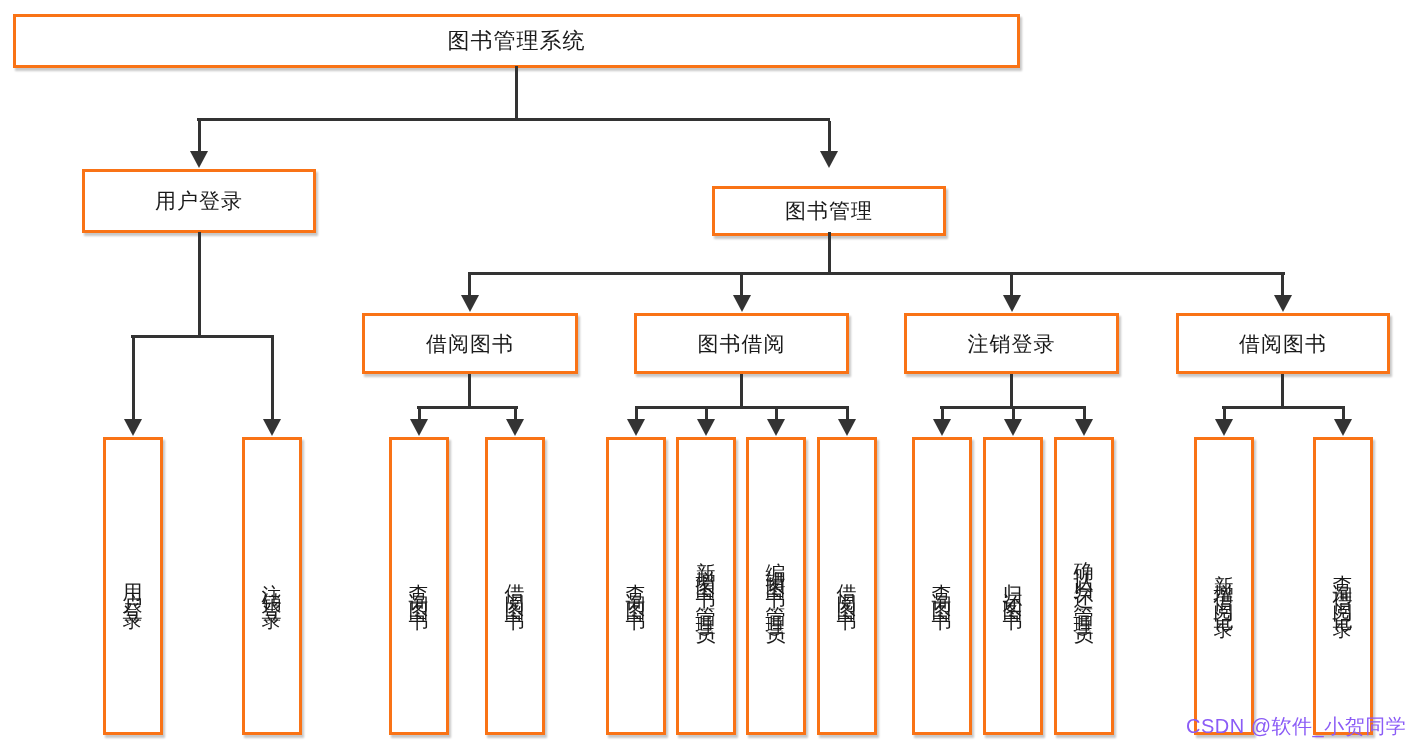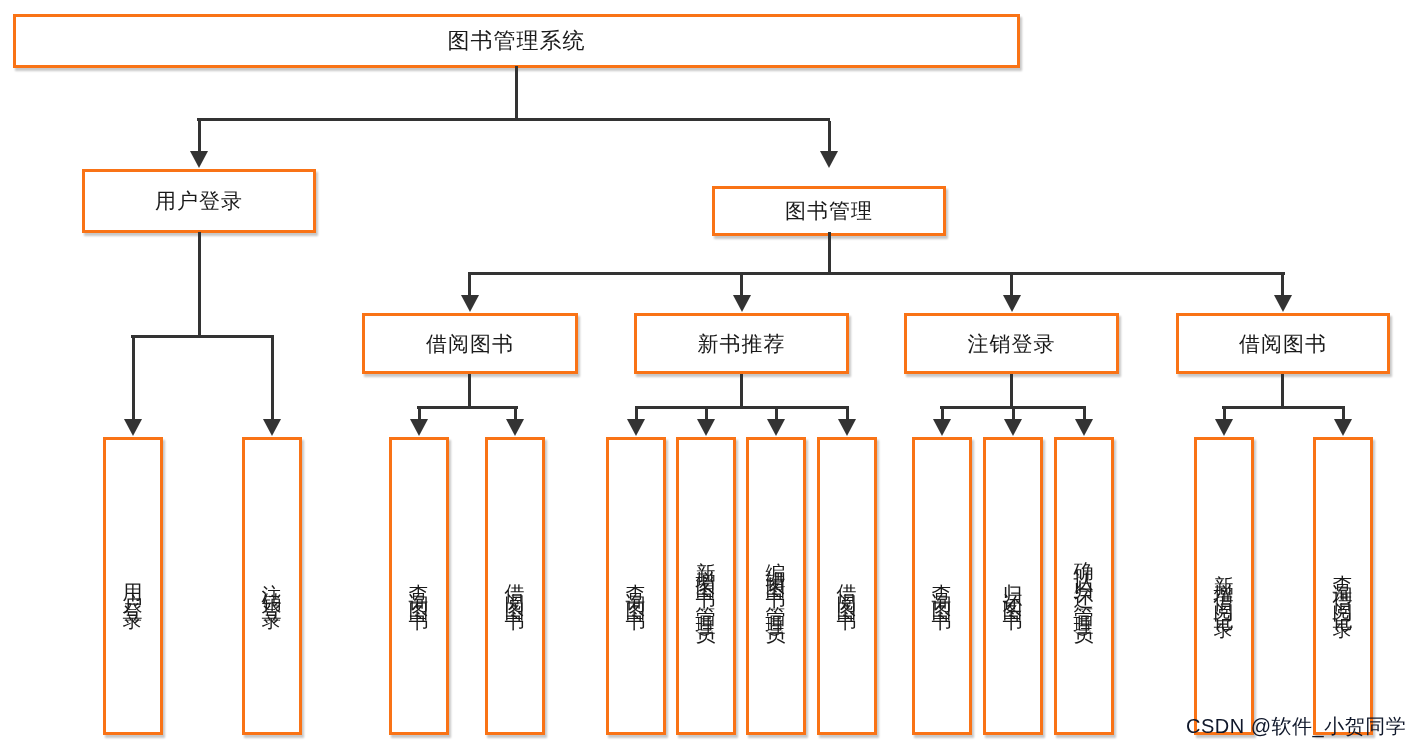--- a/index.html
+++ b/index.html
@@ -34,21 +34,21 @@
   .arrow{
     position:absolute;width:0;height:0;
     border-left:9px solid transparent;
     border-right:9px solid transparent;
     border-top:17px solid #333333;
   }
   .watermark{
     position:absolute;
     left:1186px;top:713px;
     font-size:20px;
-    color:#0f172a;
+    color:#8b5cf6;
     letter-spacing:0.5px;
     z-index:6;
     white-space:nowrap;
   }
 </style>
 </head>
 <body>
 
 <div id="stage">
 
@@ -85,21 +85,21 @@
   <div class="arrow" style="left:733px;top:295px"></div>
   <div class="vline" style="left:1010px;top:275px;height:22px"></div>
   <div class="arrow" style="left:1003px;top:295px"></div>
   <div class="vline" style="left:1281px;top:275px;height:22px"></div>
   <div class="arrow" style="left:1274px;top:295px"></div>
 
   <div class="box hbox" style="left:362px;top:313px;width:216px;height:61px">
     <span>借阅图书</span>
   </div>
   <div class="box hbox" style="left:634px;top:313px;width:215px;height:61px">
-    <span>新书推荐</span>
+    <span>图书借阅</span>
   </div>
   <div class="box hbox" style="left:904px;top:313px;width:215px;height:61px">
     <span>注销登录</span>
   </div>
   <div class="box hbox" style="left:1176px;top:313px;width:214px;height:61px">
     <span>借阅图书</span>
   </div>
 
   <div class="vline" style="left:468px;top:374px;height:35px"></div>
   <div class="hline" style="left:417px;top:406px;width:101px"></div>

